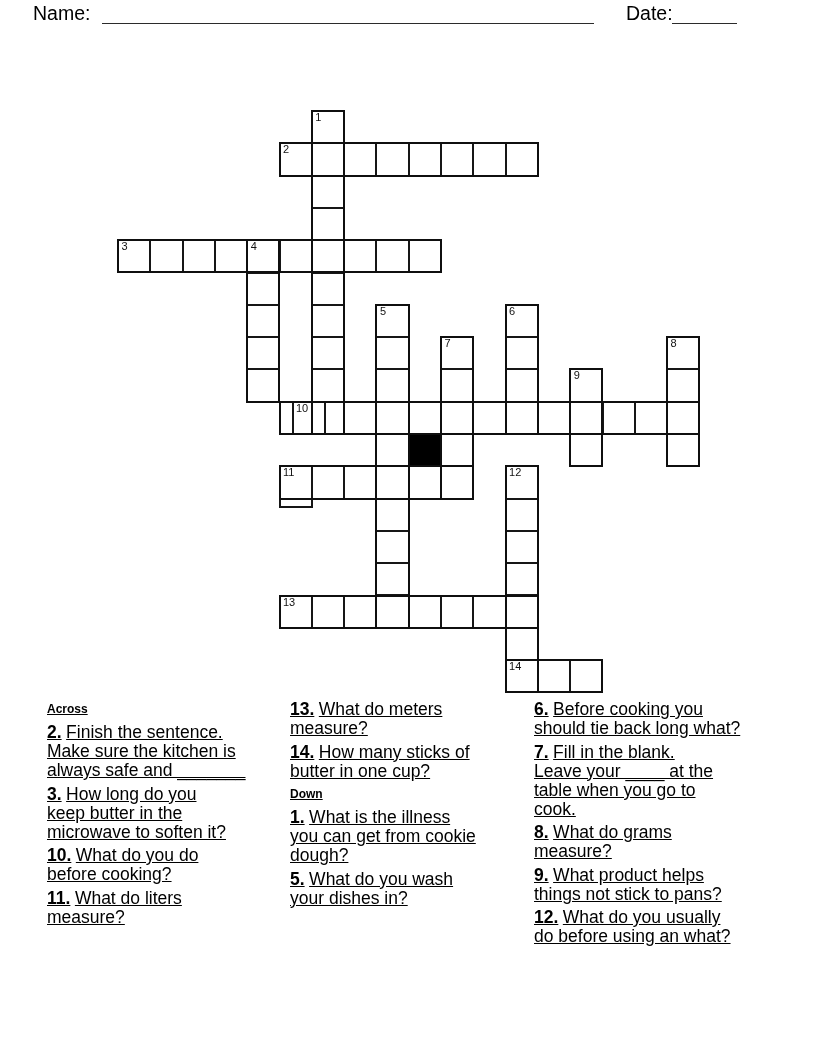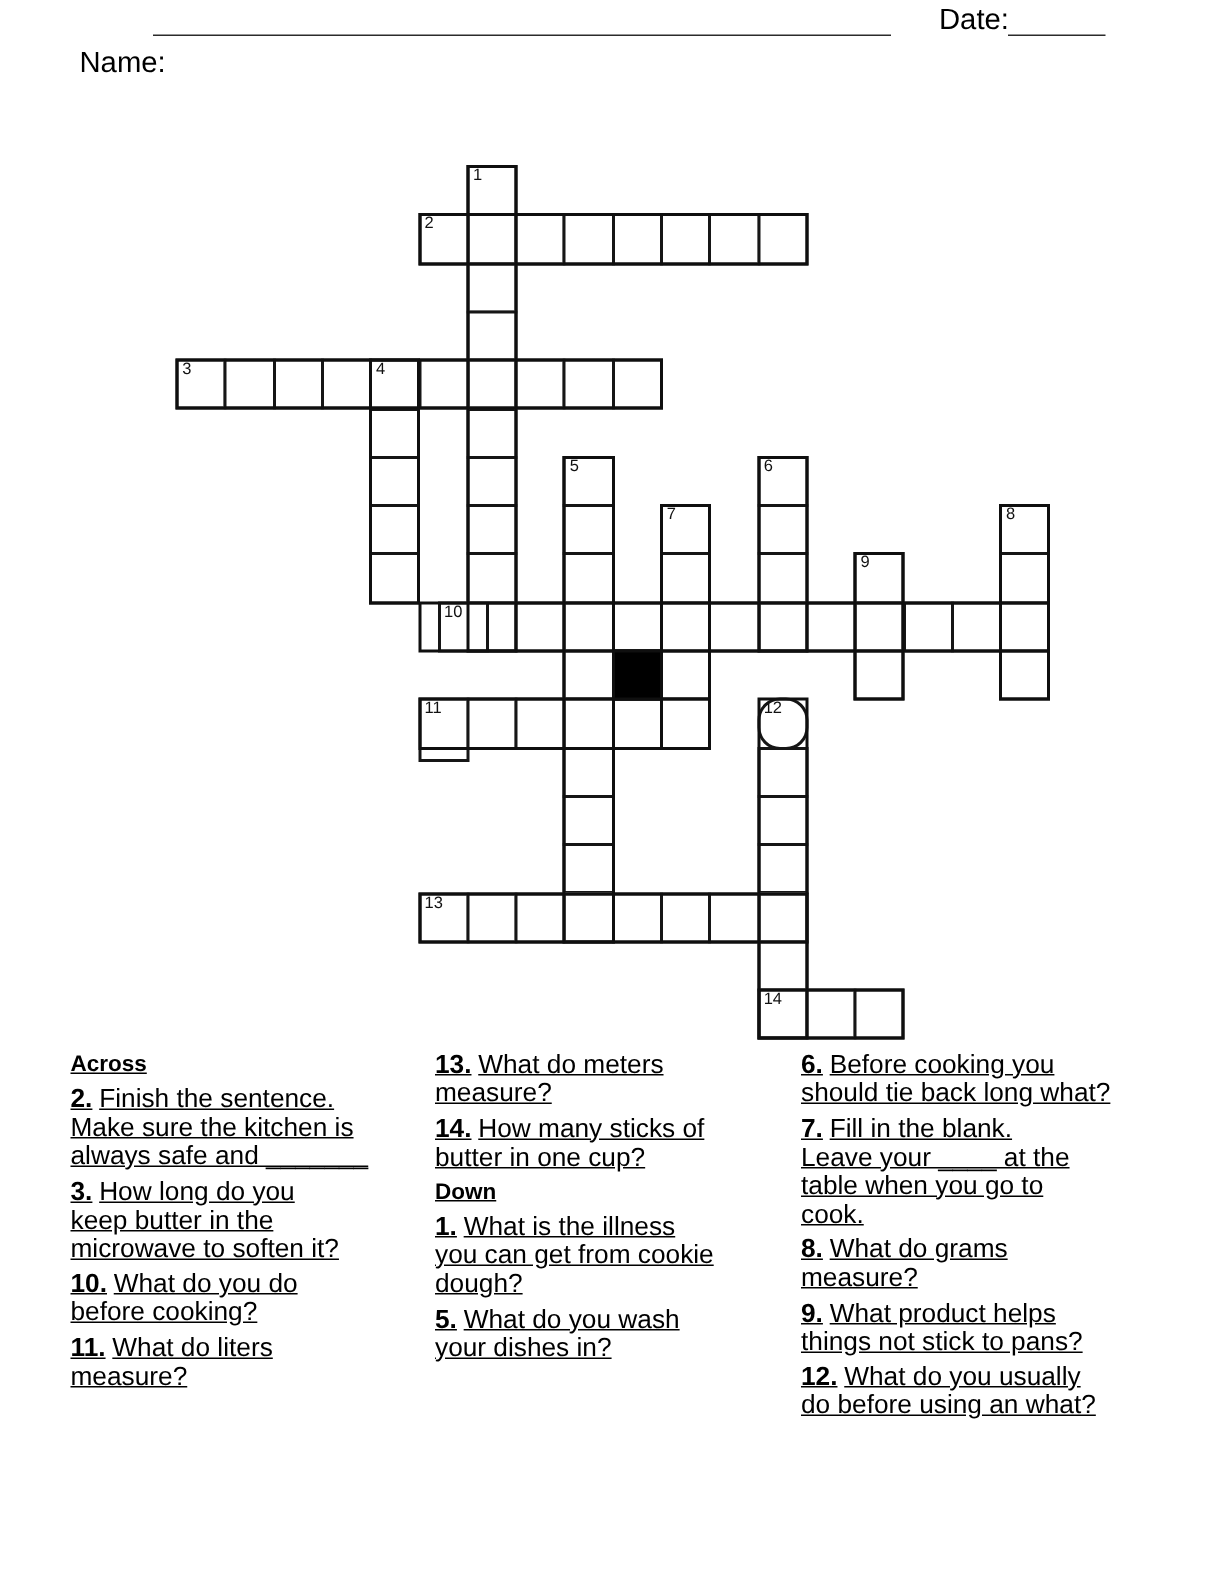--- a/index.html
+++ b/index.html
@@ -1,21 +1,21 @@
 <!DOCTYPE html>
 <html><head>
 <meta charset="utf-8">
 <style>
   html,body{margin:0;padding:0;background:#ffffff;}
   body{width:816px;height:1056px;position:relative;font-family:"Liberation Sans", sans-serif;color:#000;}
   .page{position:absolute;inset:0;background:#fff;overflow:hidden;}
 
   
   .hdr-label{position:absolute;top:2px;font-size:19.5px;color:#000;}
-  #name-label{left:53px;margin-top:29px;}
+  #name-label{left:33px;}
   #date-label{left:626px;}
   .fill-line{position:absolute;top:21px;height:2px;border-bottom:1.7px solid #2b2b2b;}
   #name-line{left:102px;width:492px;}
   #date-line{left:672px;width:65px;}
 
   
   .title{position:absolute;top:28px;left:0;width:816px;margin:0;text-align:center;
          font-size:51px;font-weight:400;letter-spacing:-0.5px;line-height:1.2;color:#000;}
 
   
@@ -23,21 +23,21 @@
   .cell{position:absolute;box-sizing:border-box;border:2px solid #161616;background:#ffffff;}
   .cell.black{background:#000000;border-color:#000000;}
   .cellnum{position:absolute;top:0px;left:2.5px;font-size:11px;line-height:11px;color:#111;z-index:5;}
   .word-outline{position:absolute;box-sizing:border-box;border:2.8px solid #0f0f0f;background:transparent;pointer-events:none;z-index:3;}
 
   
   .clue-col{position:absolute;top:700px;font-size:17.5px;line-height:19px;color:#000;}
   #clue-col-0{left:47px;width:218px;}
   #clue-col-1{left:290px;width:228px;}
   #clue-col-2{left:534px;width:240px;}
-  .clue-header{font-weight:bold;text-decoration:underline;font-size:15px;line-height:19px;margin-bottom:4px;}
+  .clue-header{font-weight:bold;text-decoration:underline;font-size:12px;line-height:19px;margin-bottom:4px;}
   .clue{margin-bottom:4.5px;text-decoration:underline;}
   .clue .num{font-weight:bold;padding-right:4.5px;}
   .clue .txt{white-space:pre-line;}
 </style>
 </head>
 <body>
 
 <div class="page">
 
   <div>
@@ -131,21 +131,21 @@
       <div class="cell" style="left: 355.3px; top: 290.7px; width: 34.3px; height: 34.3px;"></div>
       <div class="cell" style="left: 419.9px; top: 290.7px; width: 34.3px; height: 34.3px;"></div>
       <div class="cell" style="left: 484.5px; top: 290.7px; width: 34.3px; height: 34.3px;"></div>
       <div class="cell" style="left: 516.8px; top: 290.7px; width: 34.3px; height: 34.3px;"></div>
       <div class="cell" style="left: 161.5px; top: 355.3px; width: 34.3px; height: 43px;">
         <span class="cellnum">11</span>
       </div>
       <div class="cell" style="left: 193.8px; top: 355.3px; width: 34.3px; height: 34.3px;"></div>
       <div class="cell" style="left: 226.1px; top: 355.3px; width: 34.3px; height: 34.3px;"></div>
       <div class="cell" style="left: 290.7px; top: 355.3px; width: 34.3px; height: 34.3px;"></div>
-      <div class="cell" style="left: 387.6px; top: 355.3px; width: 34.3px; height: 34.3px; border-radius: 15px;">
+      <div class="cell" style="left: 387.6px; top: 355.3px; width: 34.3px; height: 34.3px;">
         <span class="cellnum">12</span>
       </div>
       <div class="cell" style="left: 387.6px; top: 387.6px; width: 34.3px; height: 34.3px;"></div>
       <div class="cell" style="left: 387.6px; top: 419.9px; width: 34.3px; height: 34.3px;"></div>
       <div class="cell" style="left: 387.6px; top: 452.2px; width: 34.3px; height: 34.3px;"></div>
       <div class="cell" style="left: 387.6px; top: 484.5px; width: 34.3px; height: 34.3px;"></div>
       <div class="cell" style="left: 387.6px; top: 516.8px; width: 34.3px; height: 34.3px;"></div>
       <div class="cell" style="left: 387.6px; top: 549.1px; width: 34.3px; height: 34.3px;">
         <span class="cellnum">14</span>
       </div>

